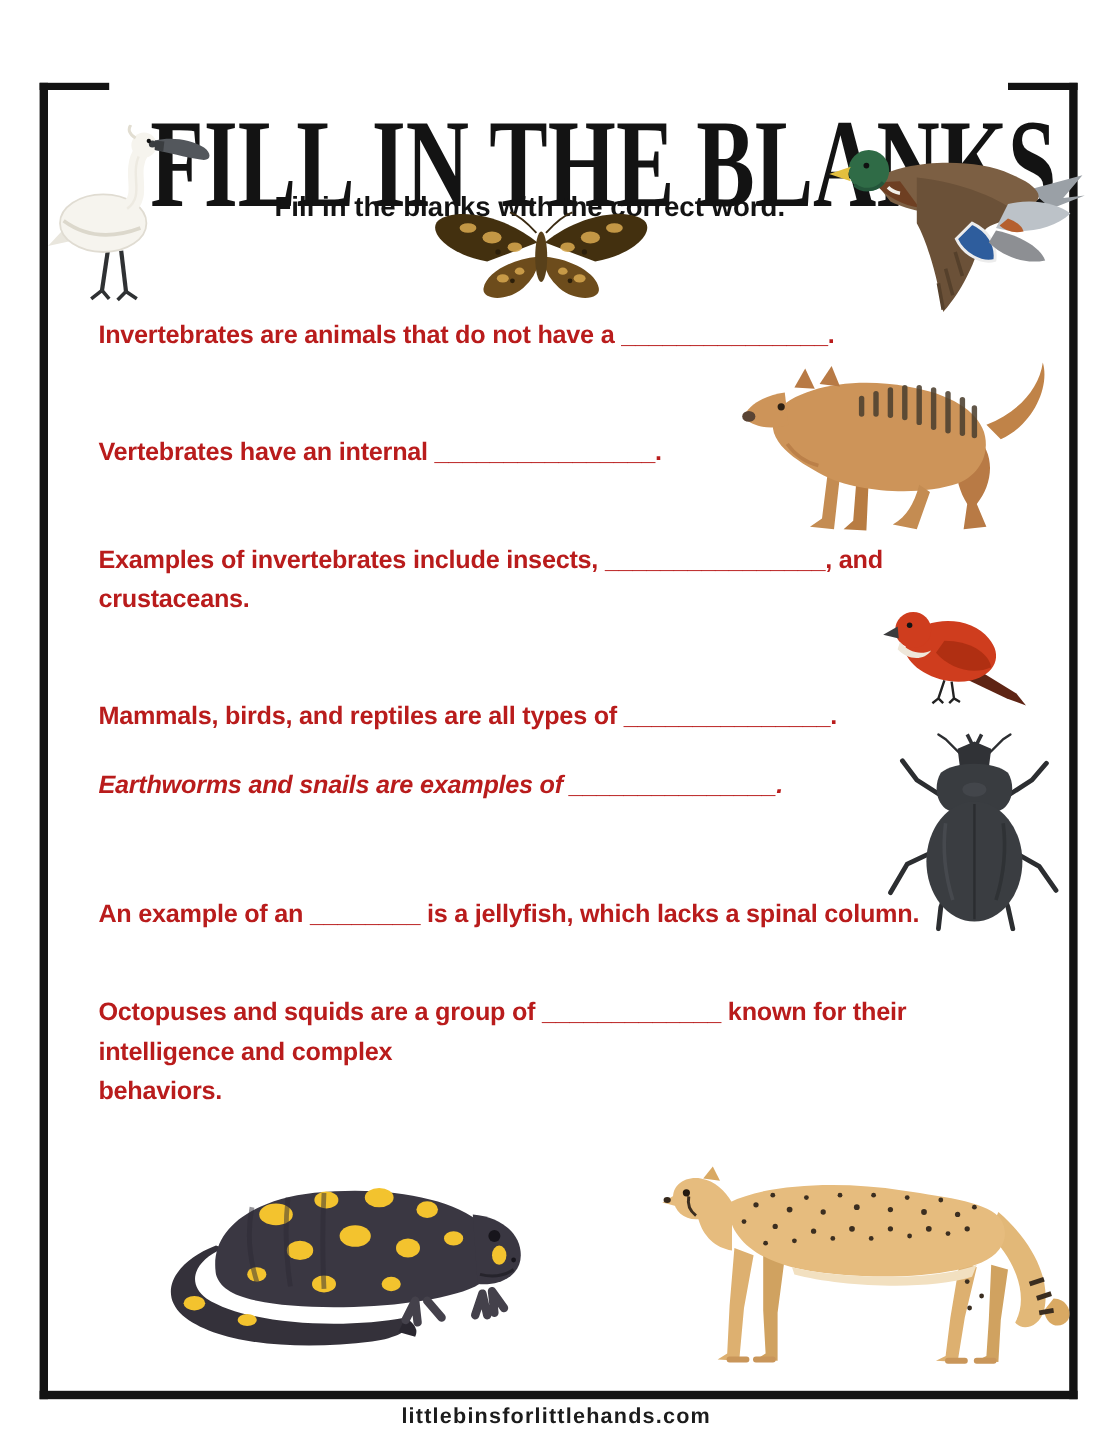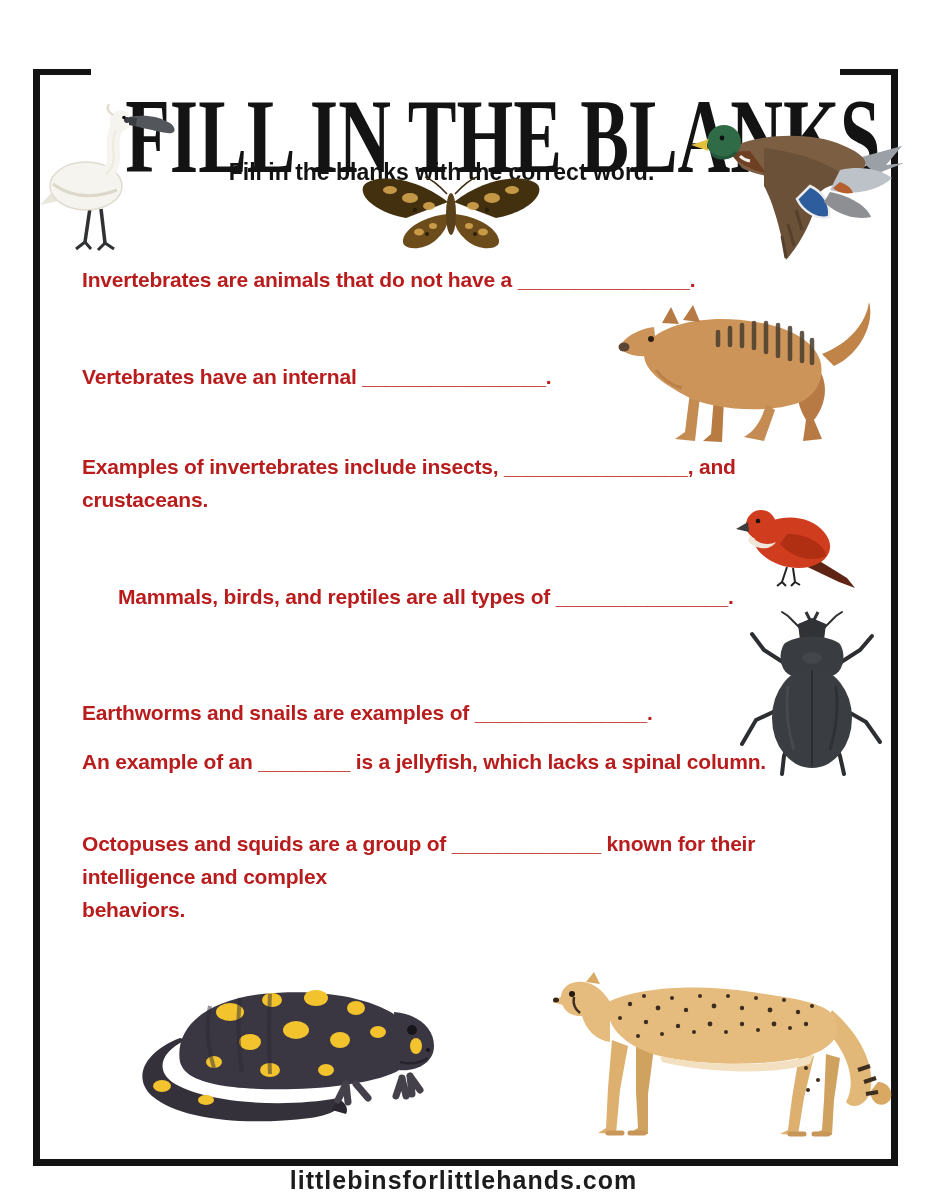--- a/index.html
+++ b/index.html
@@ -37,26 +37,26 @@
     transform:translateX(-22px);
   }
   .q{
     position:absolute;left:82px;
     font-weight:bold;font-size:21px;line-height:33px;
     letter-spacing:-0.2px;
     color:#b91c1c;
     white-space:pre-line;
   }
   .q1{top:263px;} .q2{top:360px;} .q3{top:450px;}
-  .q4{top:580px;margin-left:36px;} .q5{top:696px;} .q6{top:745px;} .q7{top:827px;}
+  .q4{top:580px;} .q5{top:638px;font-style:italic;} .q6{top:745px;} .q7{top:827px;}
 
   .footer{
     position:absolute;top:1164px;left:0;width:100%;
     text-align:center;
-    font-weight:bold;font-size:25px;line-height:33px;letter-spacing:1px;
+    font-weight:bold;font-size:18px;line-height:33px;letter-spacing:1px;
     color:#1c1c1c;
   }
   .art{position:absolute;}
   .art svg{display:block;width:100%;height:100%;}
   .a-spoonbill{left:40px;top:104px;width:145px;height:158px;}
   .a-butterfly{left:355px;top:170px;width:192px;height:84px;}
   .a-duck{left:690px;top:108px;width:220px;height:158px;}
   .a-thylacine{left:616px;top:292px;width:268px;height:162px;}
   .a-redbird{left:735px;top:500px;width:126px;height:90px;}
   .a-beetle{left:736px;top:610px;width:152px;height:166px;}

